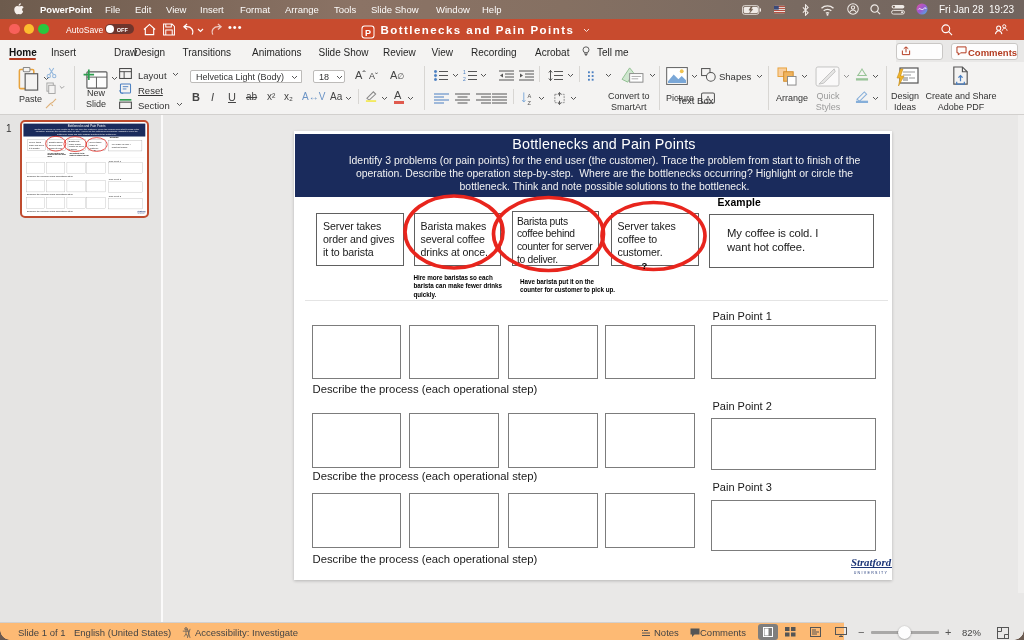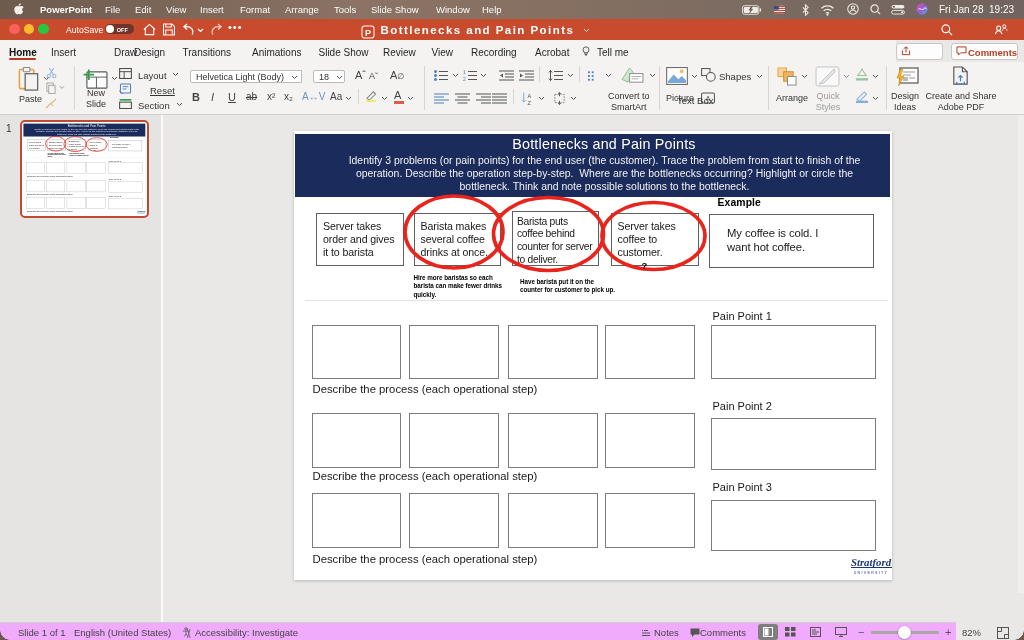--- a/index.html
+++ b/index.html
@@ -13,21 +13,21 @@
 .tl { position:absolute; top:4.5px; width:10.5px; height:10.5px; border-radius:50%; }
 .witem { position:absolute; color:#fff; }
 #tabrow { position:absolute; left:0; top:40px; width:896px; height:22px; background:#f4f3f2; font-size:10px; color:#262626; }
 #tabrow .tab { position:absolute; top:6.5px; }
 #ribbon { position:absolute; left:0; top:62px; width:1024px; height:53px; background:#f4f3f2; border-bottom:1px solid #d2d0ce; font-size:9px; color:#333; }
 .rdiv { position:absolute; top:4px; height:44px; width:1px; background:#d8d6d3; }
 .rlabel { position:absolute; color:#333; }
 #leftpanel { position:absolute; left:0; top:115px; width:163px; height:507px; background:#e5e4e3; }
 #canvas { position:absolute; left:163px; top:115px; width:861px; height:478px; background:#e9e8e7; }
 #notesbar { position:absolute; left:163px; top:593px; width:861px; height:29px; background:#f2f1f0; border-top:1px solid #d6d4d2; }
-#statusbar { position:absolute; left:0; top:622px; width:956px; height:18px; background:#f0abfc; border-top:1px solid #d2d0ce; font-size:9.5px; color:#444; }
+#statusbar { position:absolute; left:0; top:622px; width:844px; height:18px; background:#fdba74; border-top:1px solid #d2d0ce; font-size:9.5px; color:#444; }
 .slide { position:absolute; width:598px; height:449px; background:#fff; box-shadow:0 1px 3px rgba(0,0,0,0.22); }
 .navy { position:absolute; left:1.5px; top:3.2px; width:595px; height:63.3px; background:#1a2b5c; }
 .sbox { position:absolute; background:#fff; border:1px solid #7c7c7c; color:#191919; }
 .exbox { border:1px solid #606060; font-size:10.6px; line-height:13.3px; padding:5.5px 0 0 6px; letter-spacing:-0.1px; white-space:nowrap; }
 .mt { position:absolute; font-weight:bold; font-size:6.3px; line-height:8.7px; color:#000; letter-spacing:-0.05px; }
 .pp { position:absolute; font-size:11px; color:#191919; }
 .desc { position:absolute; font-size:11.3px; color:#191919; }
 </style>
 </head>
 <body>
@@ -219,21 +219,21 @@
       </svg>
     <div class="rlabel" style="left:138px; top:8px; font-size:9.5px;">Layout</div>
     <svg class="abs" style="left:172px; top:10px;" width="7" height="5" viewBox="0 0 7 5">
         <path d="M1 1l2.5 2.5L6 1" fill="none" stroke="#555" stroke-width="1"></path>
       </svg>
     <svg class="abs" style="left:119px; top:21px;" width="13" height="11" viewBox="0 0 14 12">
         <rect x="1.5" y="1" width="11" height="10" rx="1" fill="none" stroke="#4a7fc1" stroke-width="1.1"></rect>
         <path d="M4 4h6M4 6.5h4" stroke="#4a7fc1"></path>
         <path d="M0.5 8a4 4 0 0 0 4 3.5" fill="none" stroke="#4a7fc1"></path>
       </svg>
-    <div class="rlabel" style="left:150px; top:23px; font-size:9.5px;text-decoration:underline;">Reset</div>
+    <div class="rlabel" style="left:138px; top:23px; font-size:9.5px;text-decoration:underline;">Reset</div>
     <svg class="abs" style="left:119px; top:36px;" width="13" height="11" viewBox="0 0 14 12">
         <path d="M0.6 2h12.8" stroke="#2e9e4f" stroke-width="1.8"></path>
         <rect x="0.6" y="4.5" width="12.8" height="7" fill="none" stroke="#444" stroke-width="1.1"></rect>
       </svg>
     <div class="rlabel" style="left:138px; top:38px; font-size:9.5px;">Section</div>
     <svg class="abs" style="left:176px; top:40px;" width="7" height="5" viewBox="0 0 7 5">
         <path d="M1 1l2.5 2.5L6 1" fill="none" stroke="#555" stroke-width="1"></path>
       </svg>
     <div class="abs" style="left:190px; top:8px; width:112px; height:12.5px; background:#fff; border:1px solid #bdbbb9; border-radius:2px 0 0 2px; font-size:9px; color:#333; padding:1px 0 0 5px;">Helvetica Light (Body)</div>
     <svg class="abs" style="left:291px; top:12.5px;" width="7" height="5" viewBox="0 0 7 5">

